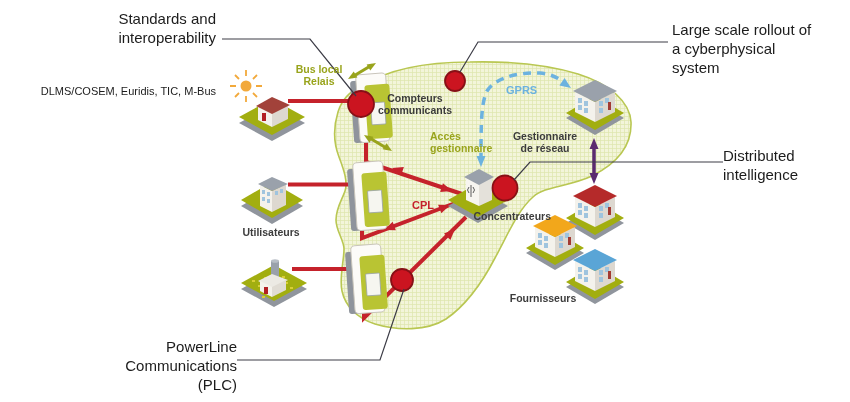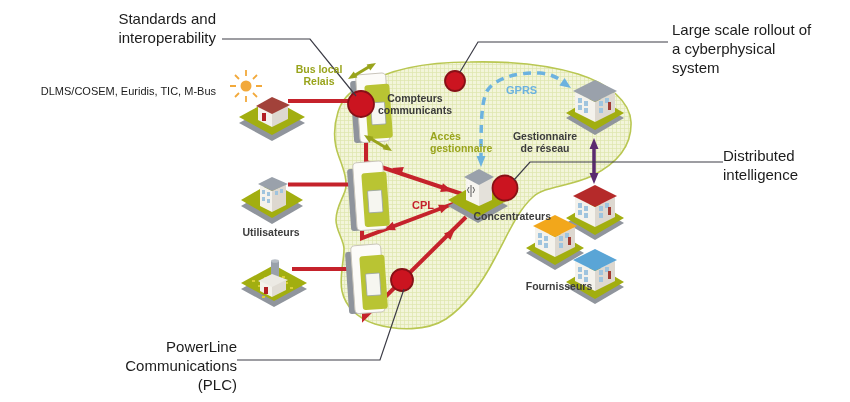--- a/index.html
+++ b/index.html
@@ -247,15 +247,15 @@
 <div class="lbl dlabel tc" style="left:363px;top:92px;width:104px;">Compteurs
 communicants</div>
 <div class="lbl dlabel olive" style="left:394px;top:130px;width:72px;margin-left:36px;">Accès
 gestionnaire</div>
 <div class="lbl dlabel redtxt" style="left:412px;top:199px;width:36px;">CPL</div>
 <div class="lbl dlabel bluetxt" style="left:506px;top:84px;width:44px;">GPRS</div>
 <div class="lbl dlabel tc" style="left:503px;top:130px;width:84px;">Gestionnaire
 de réseau</div>
 <div class="lbl dlabel tc" style="left:453px;top:210px;width:98px;text-align:right;">Concentrateurs</div>
 <div class="lbl dlabel tc" style="left:233px;top:226px;width:76px;">Utilisateurs</div>
-<div class="lbl dlabel tc" style="left:503px;top:280px;width:80px;margin-left:16px;">Fournisseurs</div>
+<div class="lbl dlabel tc" style="left:503px;top:292px;width:80px;">Fournisseurs</div>
 
 </div>
 
 </body></html>

